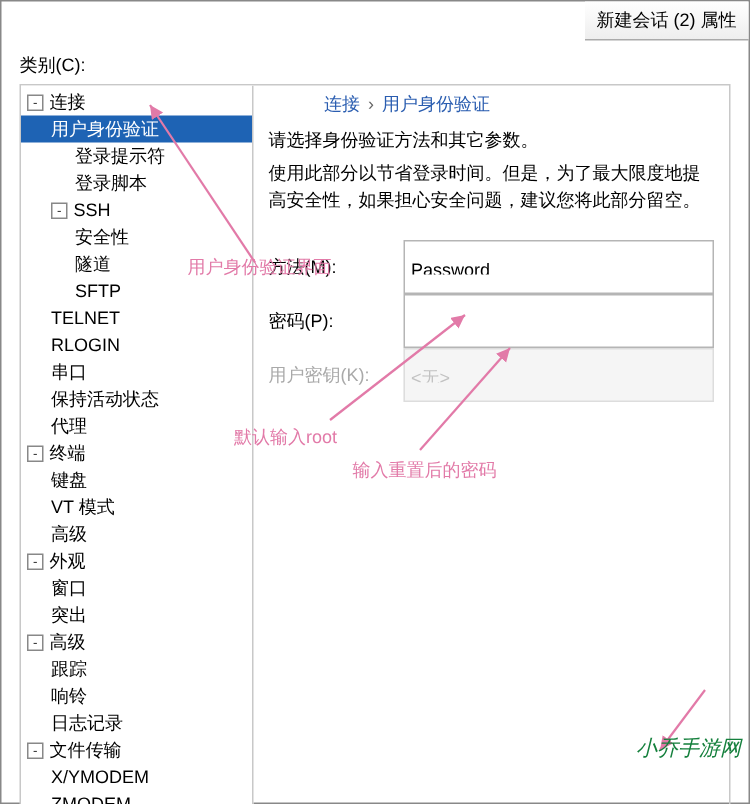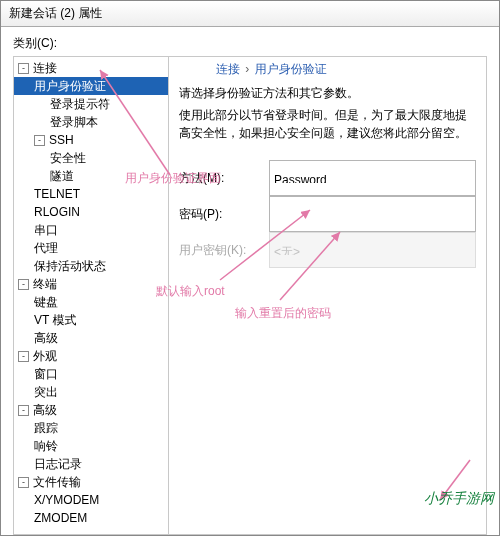--- a/index.html
+++ b/index.html
@@ -1,17 +1,17 @@
 <!DOCTYPE html>
 <html><head>
   <meta charset="utf-8">
   <style>
     * { margin: 0; padding: 0; box-sizing: border-box; font-family: "Microsoft YaHei", sans-serif; }
     body { width: 500px; height: 536px; overflow: hidden; background: #fff; position: relative; }
-    .dialog { border: 1px solid #888; width: 500px; height: 536px; display: flex; flex-direction: column; }
+    .dialog { border: 1px solid #888; width: 500px; height: 536px; display: flex; flex-direction: column; align-items: flex-end; }
     .titlebar { background: linear-gradient(#fff,#eee); border-bottom: 1px solid #aaa; padding: 4px 8px; font-size: 12px; }
     .content { flex: 1; display: flex; flex-direction: column; padding: 8px 12px 0 12px; }
     .label-category { font-size: 12px; margin-bottom: 4px; }
     .main-row { flex: 1; display: flex; border: 1px solid #c8c8c8; overflow: hidden; }
     .sidebar { width: 155px; border-right: 1px solid #c8c8c8; background: #fff; overflow: auto; font-size: 12px; padding: 2px 0; }
     .tree-node { display: flex; align-items: center; height: 18px; padding-left: 4px; white-space: nowrap; cursor: default; }
     .tree-toggle { width: 11px; height: 11px; border: 1px solid #888; font-size: 9px; line-height: 9px; text-align: center; margin-right: 4px; color: #333; }
     .tree-label {}
     .indent1 { padding-left: 20px; }
     .indent2 { padding-left: 36px; }
@@ -58,34 +58,37 @@
         <div class="tree-node indent1">
             <span class="tree-toggle">-</span>
             <span class="tree-label">SSH</span>
           </div>
         <div class="tree-node indent2">
             <span class="tree-label">安全性</span>
           </div>
         <div class="tree-node indent2">
             <span class="tree-label">隧道</span>
           </div>
+        <div class="tree-node indent2">
+            <span class="tree-label">SFTP</span>
+          </div>
         <div class="tree-node indent1">
             <span class="tree-label">TELNET</span>
           </div>
         <div class="tree-node indent1">
             <span class="tree-label">RLOGIN</span>
           </div>
         <div class="tree-node indent1">
             <span class="tree-label">串口</span>
           </div>
         <div class="tree-node indent1">
-            <span class="tree-label">代理</span>
+            <span class="tree-label">保持活动状态</span>
           </div>
         <div class="tree-node indent1">
-            <span class="tree-label">保持活动状态</span>
+            <span class="tree-label">代理</span>
           </div>
         <div class="tree-node">
             <span class="tree-toggle">-</span>
             <span class="tree-label">终端</span>
           </div>
         <div class="tree-node indent1">
             <span class="tree-label">键盘</span>
           </div>
         <div class="tree-node indent1">
             <span class="tree-label">VT 模式</span>

